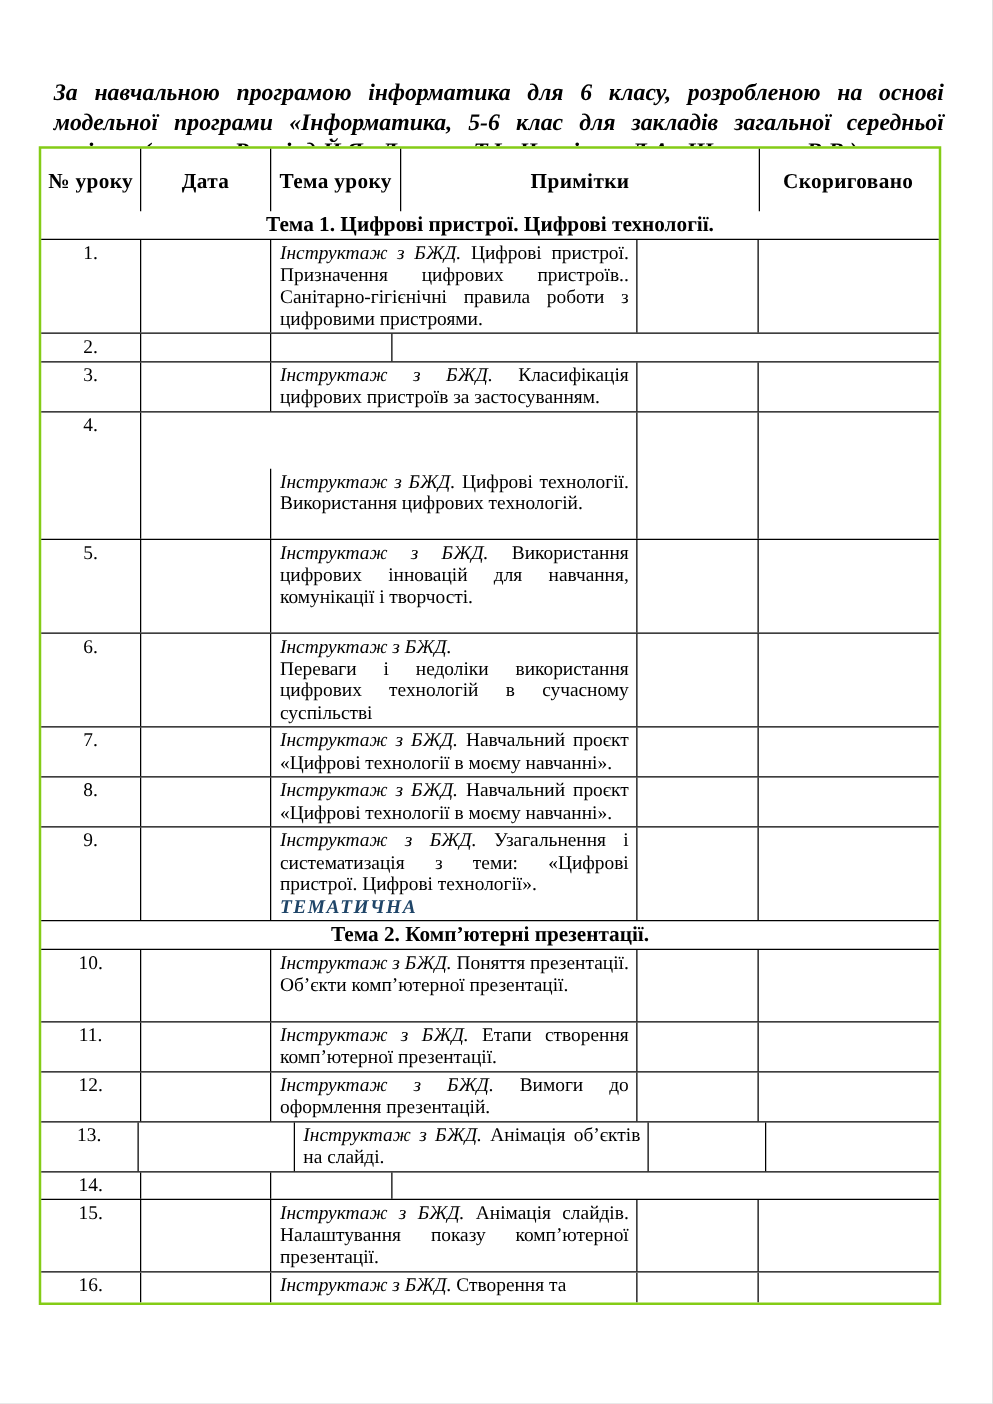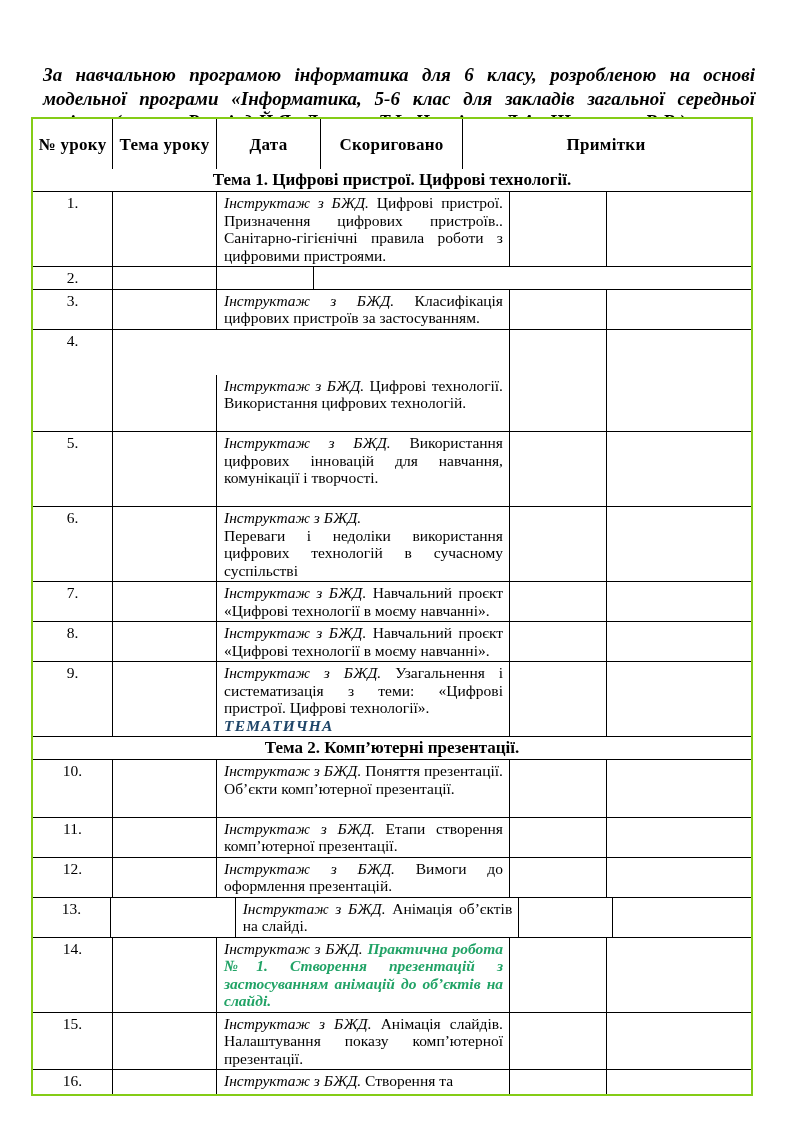--- a/index.html
+++ b/index.html
@@ -76,24 +76,24 @@
 </head>
 <body>
 
 <div class="page">
 
   <p class="intro">За навчальною програмою інформатика для 6 класу, розробленою на основі модельної програми «Інформатика, 5-6 клас для закладів загальної середньої освіти» (автори Ривкінд Й.Я., Лисенко Т.І., Чернікова Л.А., Шакотько В.В.).</p>
 
   <div class="sched">
     <div class="t-row hdr">
       <div class="cell h-num">№ уроку</div>
+      <div class="cell h-date">Дата</div>
       <div class="cell h-topic">Тема уроку</div>
-      <div class="cell h-date">Дата</div>
+      <div class="cell h-notes">Примітки</div>
       <div class="cell h-adj">Скориговано</div>
-      <div class="cell h-notes">Примітки</div>
     </div>
     <div id="table-body">
         <div class="t-row">
           <div class="cell theme-row" style="width: 100%;">Тема 1. Цифрові пристрої. Цифрові технології.</div>
         </div>
         <div class="t-row">
           <div class="cell b-num">1.</div>
           <div class="cell b-date"></div>
           <div class="cell b-text" style="min-height: 74px;"><span class="intro-i">Інструктаж з БЖД.</span> <span>Цифрові пристрої. Призначення цифрових пристроїв.. Санітарно-гігієнічні правила роботи з цифровими пристроями.</span></div>
           <div class="cell b-notes"></div>
@@ -181,21 +181,20 @@
         <div class="t-row">
           <div class="cell b-num">13.</div>
           <div class="cell b-date"></div>
           <div class="cell b-text" style="min-height: 39px; margin-left: 24px;"><span class="intro-i">Інструктаж з БЖД.</span> <span>Анімація об’єктів на слайді.</span></div>
           <div class="cell b-notes"></div>
           <div class="cell b-adj"></div>
         </div>
         <div class="t-row">
           <div class="cell b-num">14.</div>
           <div class="cell b-date"></div>
-          <div class="cell b-text" style="min-height: 74px;"><span class="intro-i">Інструктаж з БЖД.</span> <span class="hl" style="color: rgb(33, 163, 102);">Практична робота №1. Створення презентацій з застосуванням анімацій до об’єктів на слайді.</span></div>
           <div class="cell b-notes"></div>
           <div class="cell b-adj"></div>
         </div>
         <div class="t-row">
           <div class="cell b-num">15.</div>
           <div class="cell b-date"></div>
           <div class="cell b-text" style="min-height: 56.5px;"><span class="intro-i">Інструктаж з БЖД.</span> <span>Анімація слайдів. Налаштування показу комп’ютерної презентації.</span></div>
           <div class="cell b-notes"></div>
           <div class="cell b-adj"></div>
         </div>

